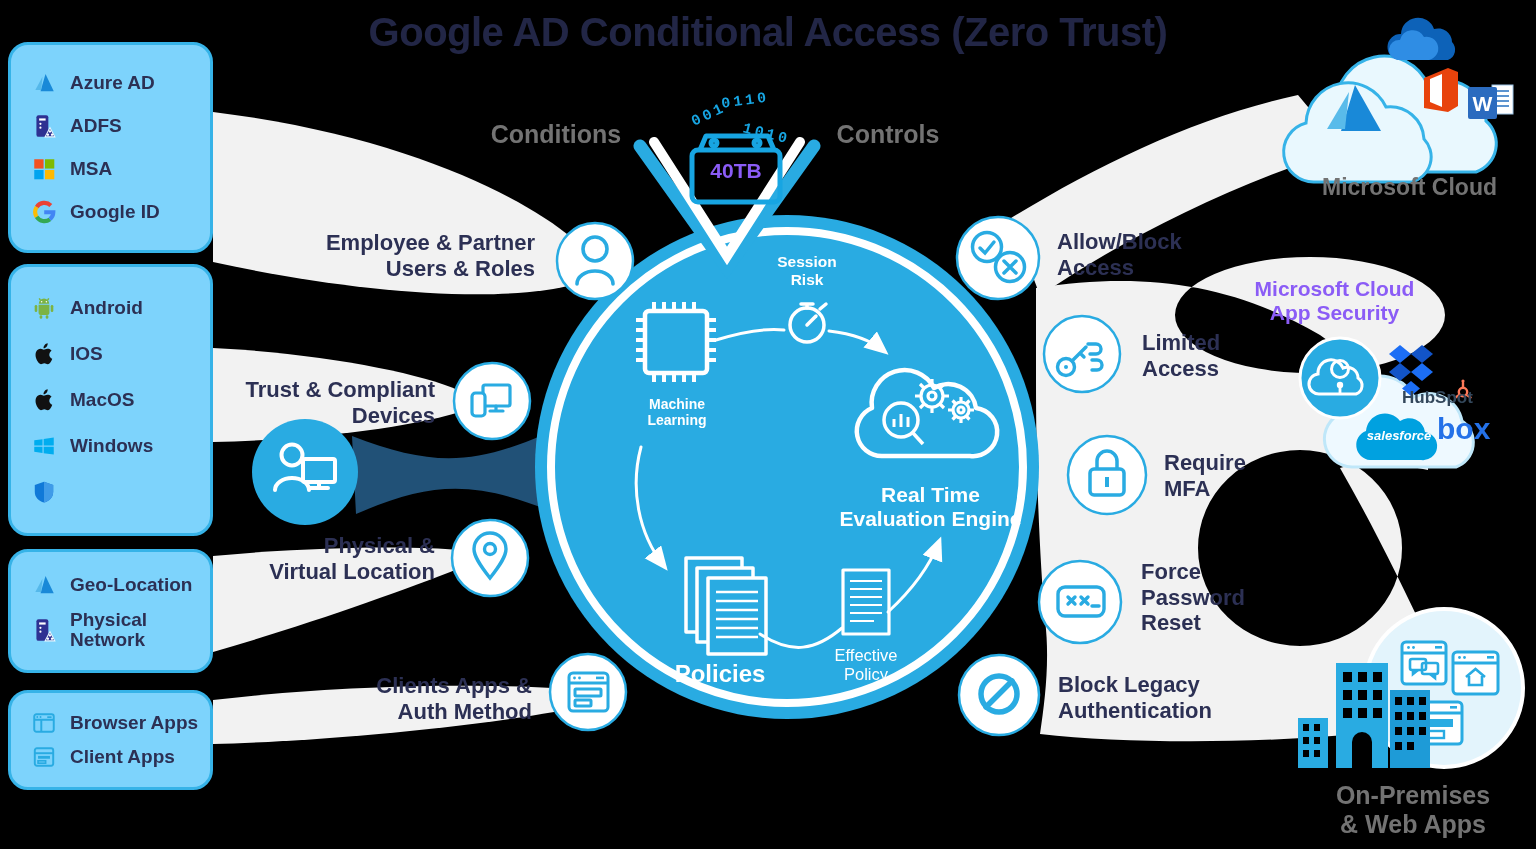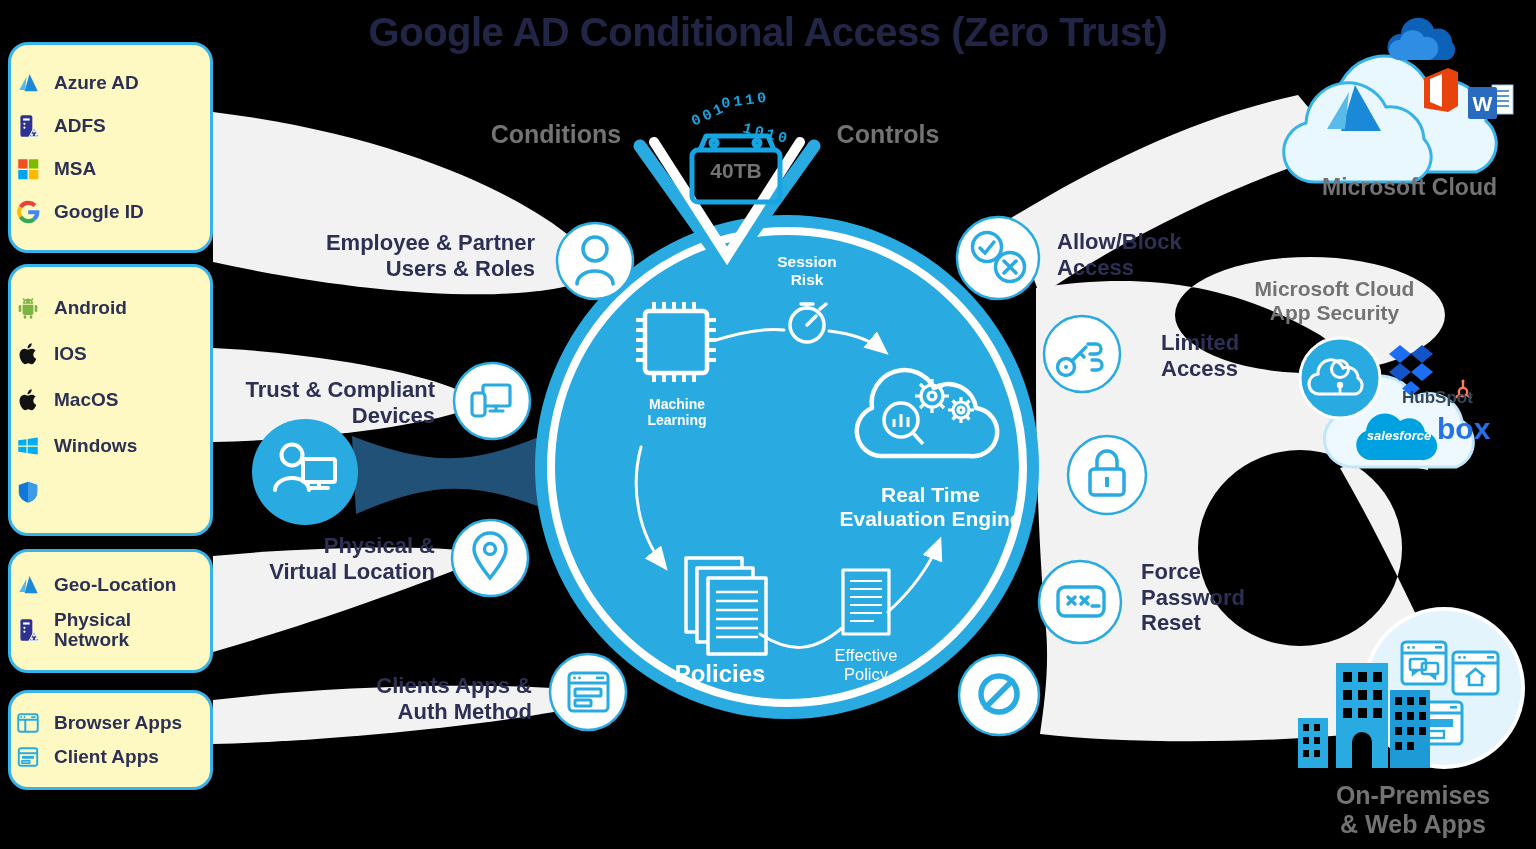--- a/index.html
+++ b/index.html
@@ -3,26 +3,26 @@
 <meta charset="utf-8">
 <style>
   html,body{margin:0;padding:0;background:#000;}
   #stage{position:relative;width:1536px;height:849px;background:#000;overflow:hidden;
          font-family:"Liberation Sans",sans-serif;}
   #scene{position:absolute;left:0;top:0;}
   .lbl{position:absolute;color:#2c3054;font-weight:700;line-height:1.16;white-space:pre-line;}
   .r{text-align:right}.c{text-align:center}
   .hdr{font-weight:800;color:#737373;}
   .white{color:#fff;}
-  .cyan{color:#737373;}
+  .cyan{color:#8b5cf6;}
   #title{position:absolute;left:0;top:10px;width:1536px;text-align:center;font-size:40px;
          font-weight:800;color:#222646;letter-spacing:-0.5px;}
-  .panel{position:absolute;left:8px;width:205px;background:#fef9c3;border:3px solid #36b3e8;
+  .panel{position:absolute;left:8px;width:205px;background:#7dd3fc;border:3px solid #36b3e8;
          border-radius:20px;box-sizing:border-box;display:flex;flex-direction:column;
-         justify-content:space-evenly;padding:8px 6px 8px 4px;}
+         justify-content:space-evenly;padding:8px 6px 8px 20px;}
   .prow{display:flex;align-items:center;gap:13px;font-size:19px;font-weight:700;color:#2c3054;line-height:1.05;}
   .pi{width:26px;height:26px;flex:none;}
   .pi svg{width:26px;height:26px;display:block;}
 </style>
 </head>
 <body>
 <div id="stage">
 
 <svg id="scene" width="1536" height="849" viewBox="0 0 1536 849">
   <defs>
@@ -349,25 +349,29 @@
 <div class="lbl c white" style="left:747px;top:253px;width:120px;font-size:15.5px;font-weight:800;">Session
 Risk</div>
 <div class="lbl c white" style="left:808px;top:483px;width:245px;font-size:21px;font-weight:800;">Real Time
 Evaluation Engine</div>
 <div class="lbl c white" style="left:640px;top:660px;width:160px;font-size:24px;font-weight:800;">Policies</div>
 <div class="lbl c white" style="left:806px;top:646px;width:120px;font-size:16.5px;font-weight:400;">Effective
 Policy</div>
 
 <div class="lbl" style="left:1057px;top:229px;width:220px;font-size:22px;">Allow/Block
 Access</div>
-<div class="lbl" style="left:1142px;top:330px;width:160px;font-size:22px;margin-left:19px;">Limited
+<div class="lbl" style="left:1142px;top:330px;width:160px;font-size:22px;">Limited
 Access</div>
+<div class="lbl" style="left:1164px;top:450px;width:160px;font-size:22px;">Require
+MFA</div>
 <div class="lbl" style="left:1141px;top:559px;width:160px;font-size:22px;">Force
 Password
 Reset</div>
+<div class="lbl" style="left:1058px;top:672px;width:230px;font-size:22px;">Block Legacy
+Authentication</div>
 
 <div class="lbl hdr c" style="left:1287px;top:174px;width:245px;font-size:23px;">Microsoft Cloud</div>
 <div class="lbl c cyan" style="left:1212px;top:277px;width:245px;font-size:21px;font-weight:800;">Microsoft Cloud
 App Security</div>
 <div class="lbl hdr c" style="left:1288px;top:781px;width:250px;font-size:25px;">On-Premises
 &amp; Web Apps</div>
 <div class="lbl" style="left:1402px;top:388px;font-size:17px;font-weight:800;color:#33475b;">HubSpot</div>
 <div class="lbl" style="left:1437px;top:414px;font-size:30px;font-weight:800;color:#2471e8;line-height:1;">box</div>
 <div class="lbl c" style="left:1356px;top:428px;width:86px;font-size:13px;font-style:italic;color:#fff;">salesforce</div>
 

